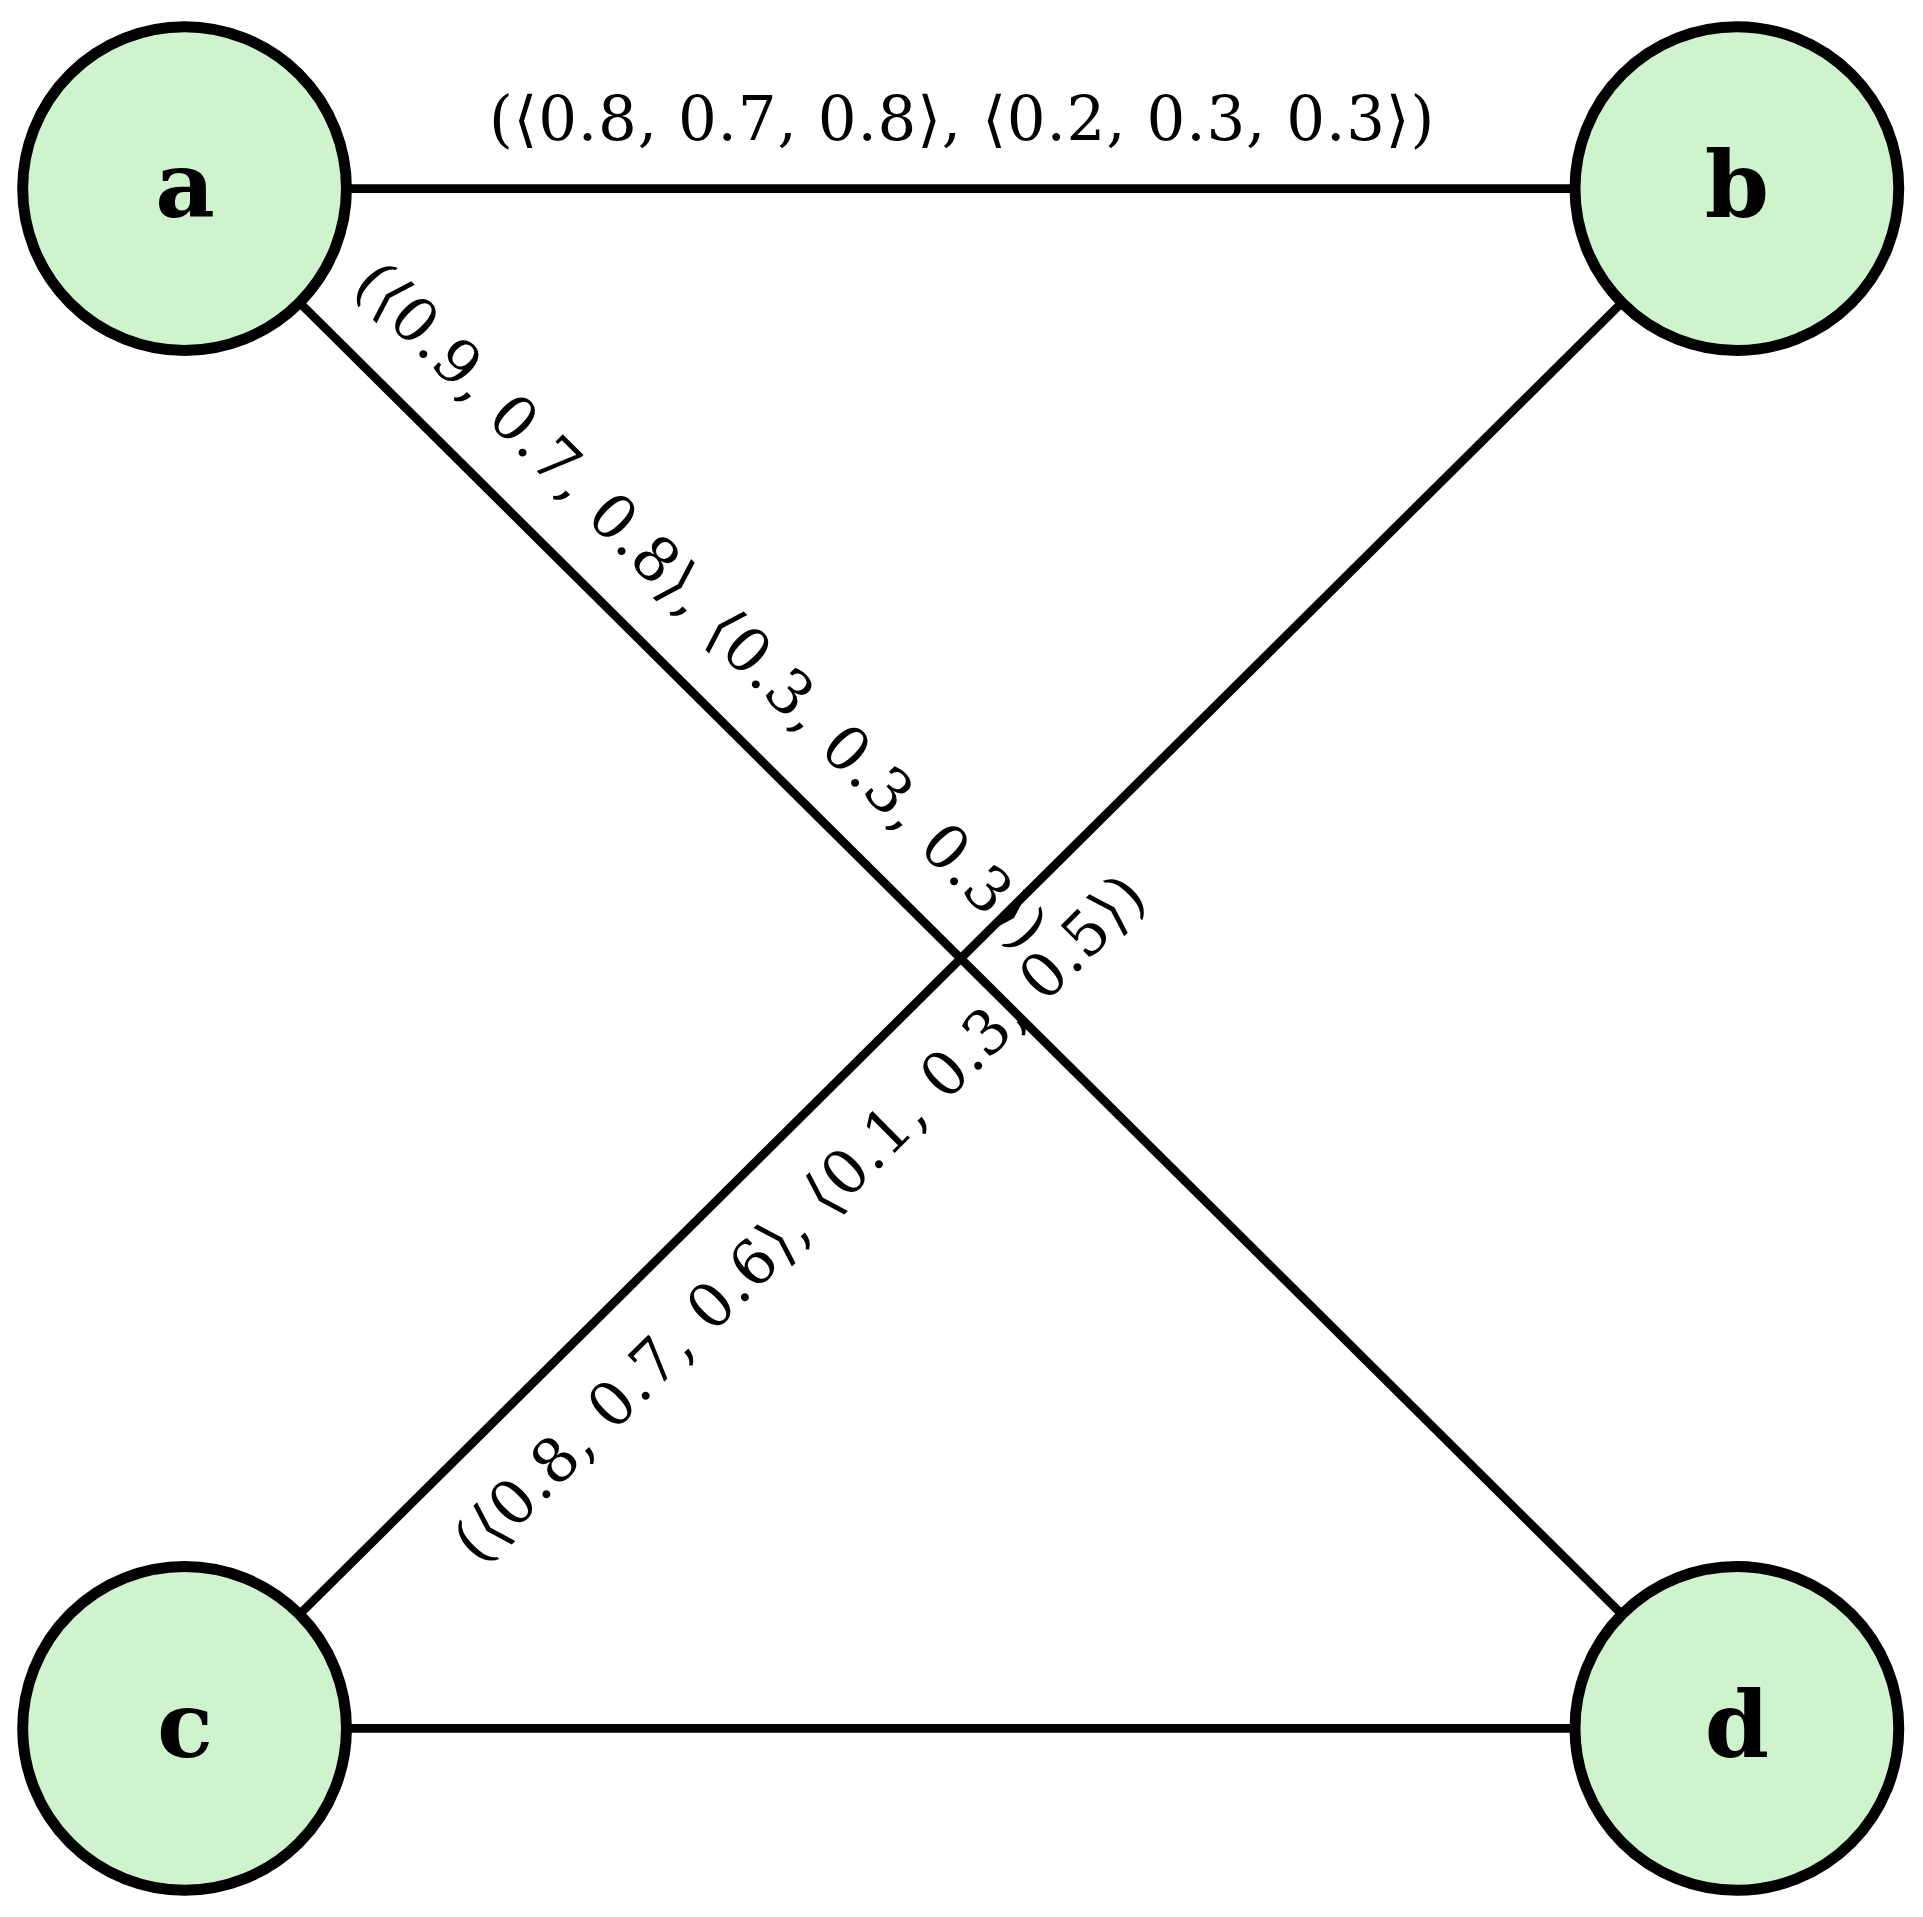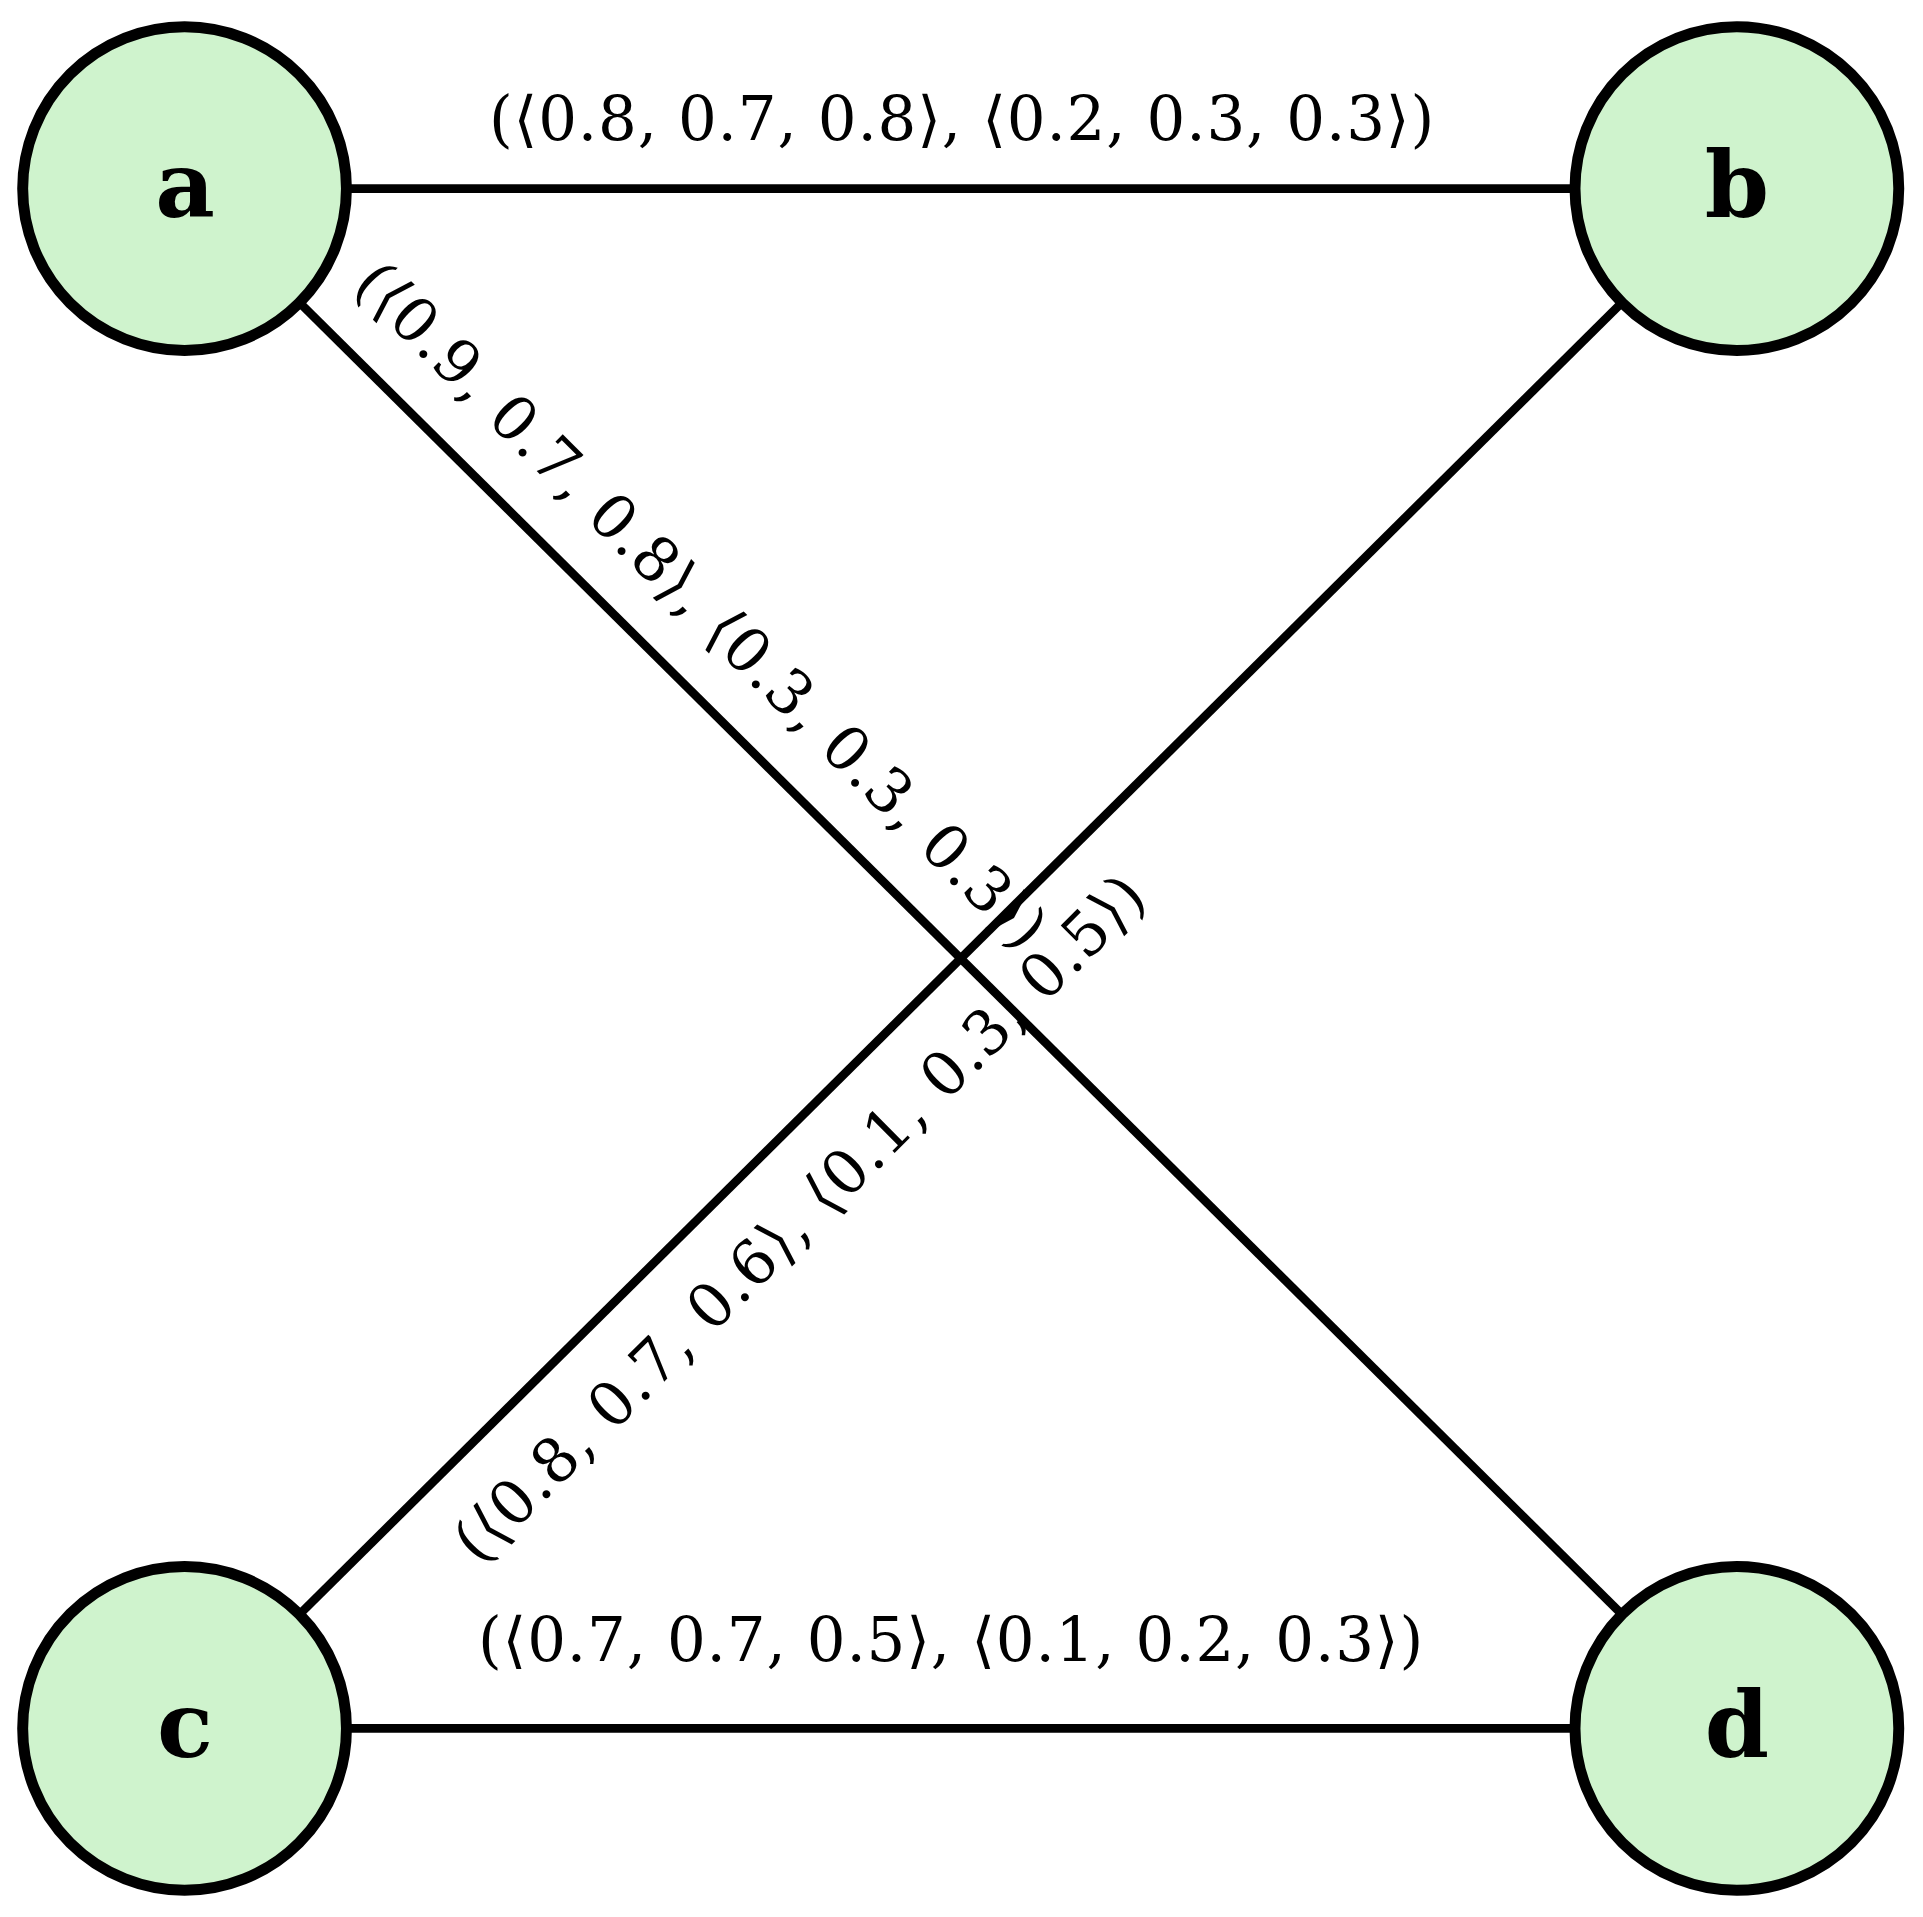--- a/index.html
+++ b/index.html
@@ -63,16 +63,15 @@
   <div class="node-label" style="left:1737px; top:189px;">b</div>
   <div class="node-label" style="left:185px;  top:1729px;">c</div>
   <div class="node-label" style="left:1737px; top:1729px;">d</div>
 
   <div class="edge-label horizontal" style="left:962px; top:119px;">(⟨0.8, 0.7, 0.8⟩, ⟨0.2, 0.3, 0.3⟩)</div>
 
   <div class="edge-label rot-down" style="left:366px; top:235px;">(⟨0.9, 0.7, 0.8⟩, ⟨0.3, 0.3, 0.3⟩)</div>
 
   <div class="edge-label rot-up" style="left:464px; top:1514px;">(⟨0.8, 0.7, 0.6⟩, ⟨0.1, 0.3, 0.5⟩)</div>
 
-  <div class="edge-label horizontal" style="left:951px; top:1640px;">(⟨0.7, 0.7, 0.5⟩, ⟨0.1, 0.2, 0.3⟩)</div>
 
 </div>
 
 
 </body></html>

